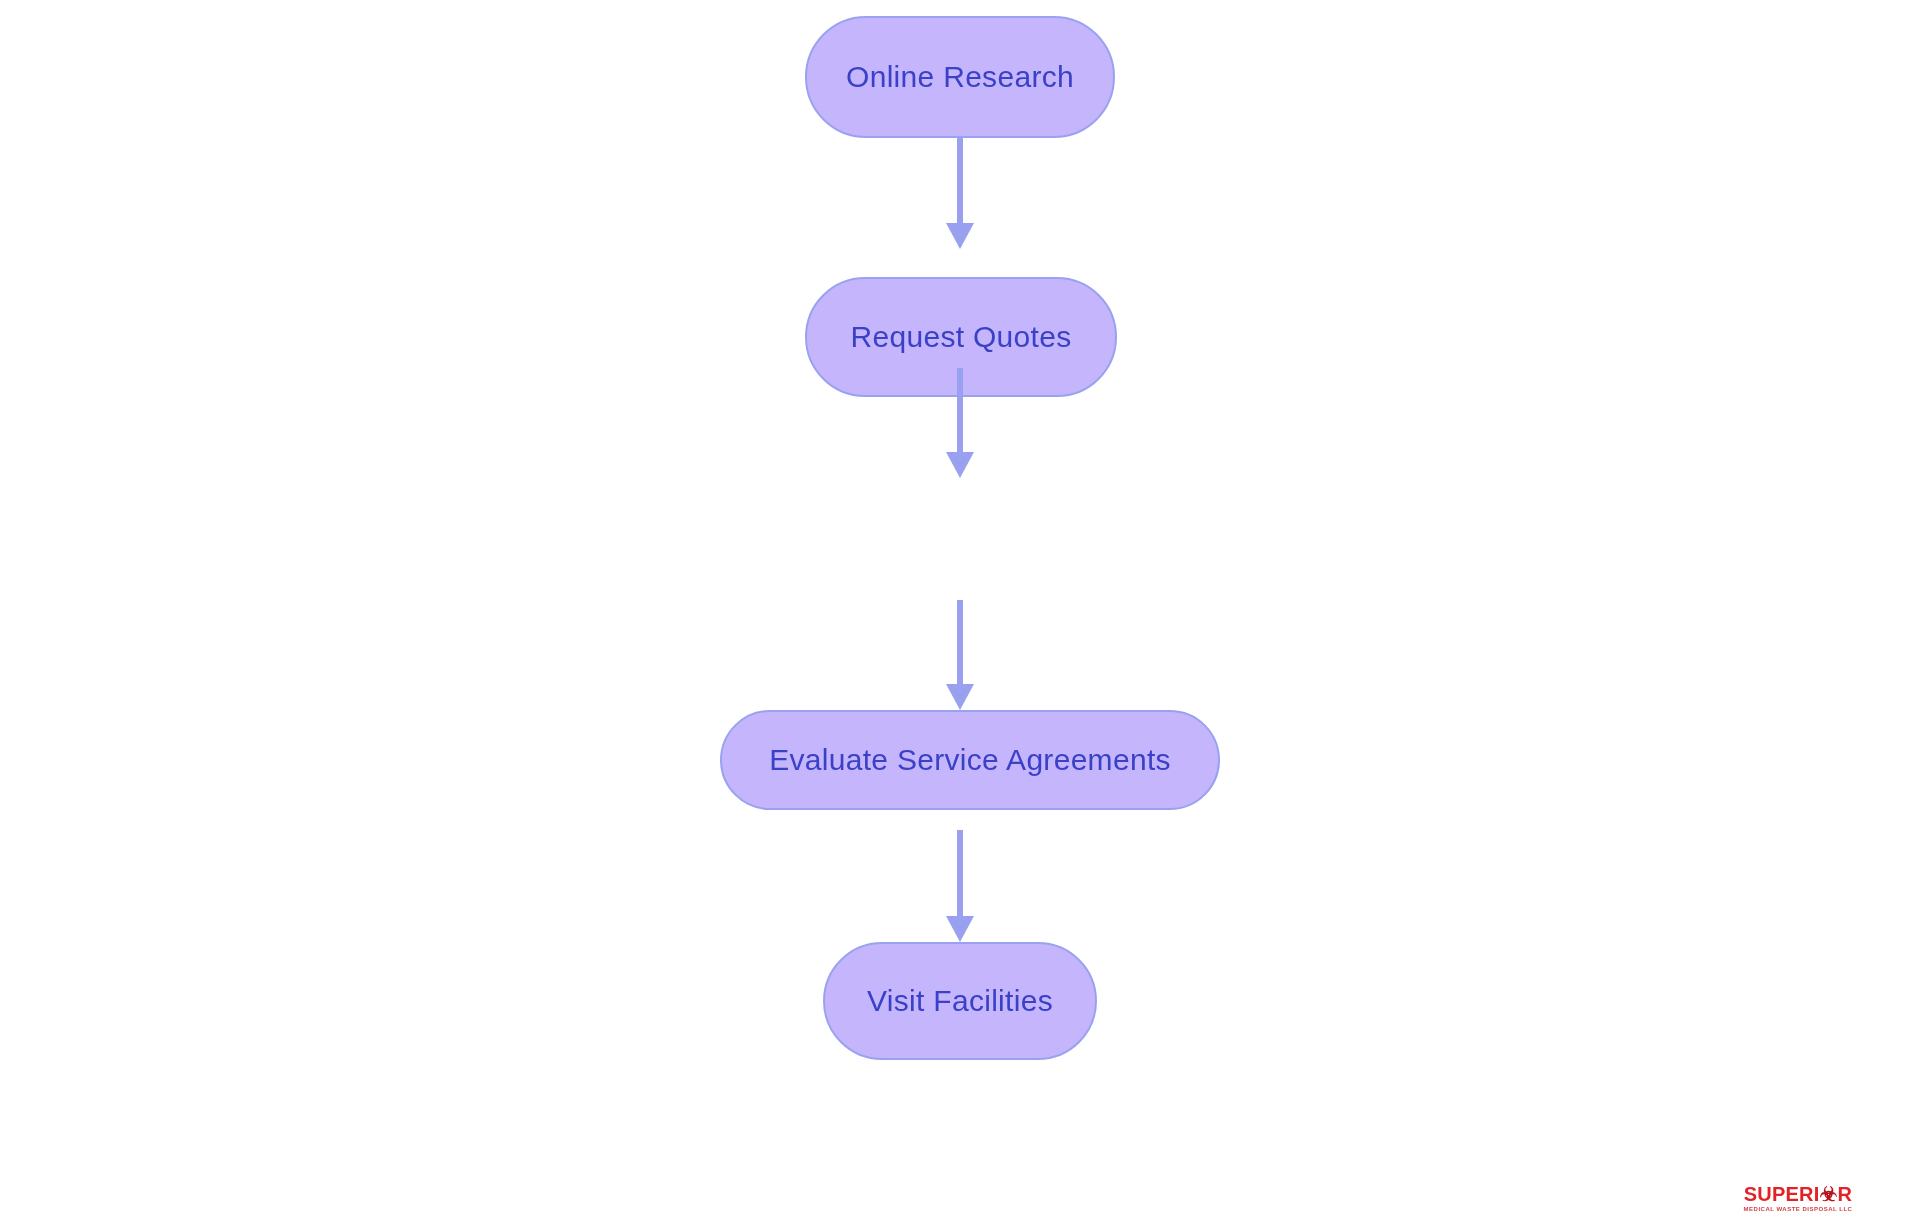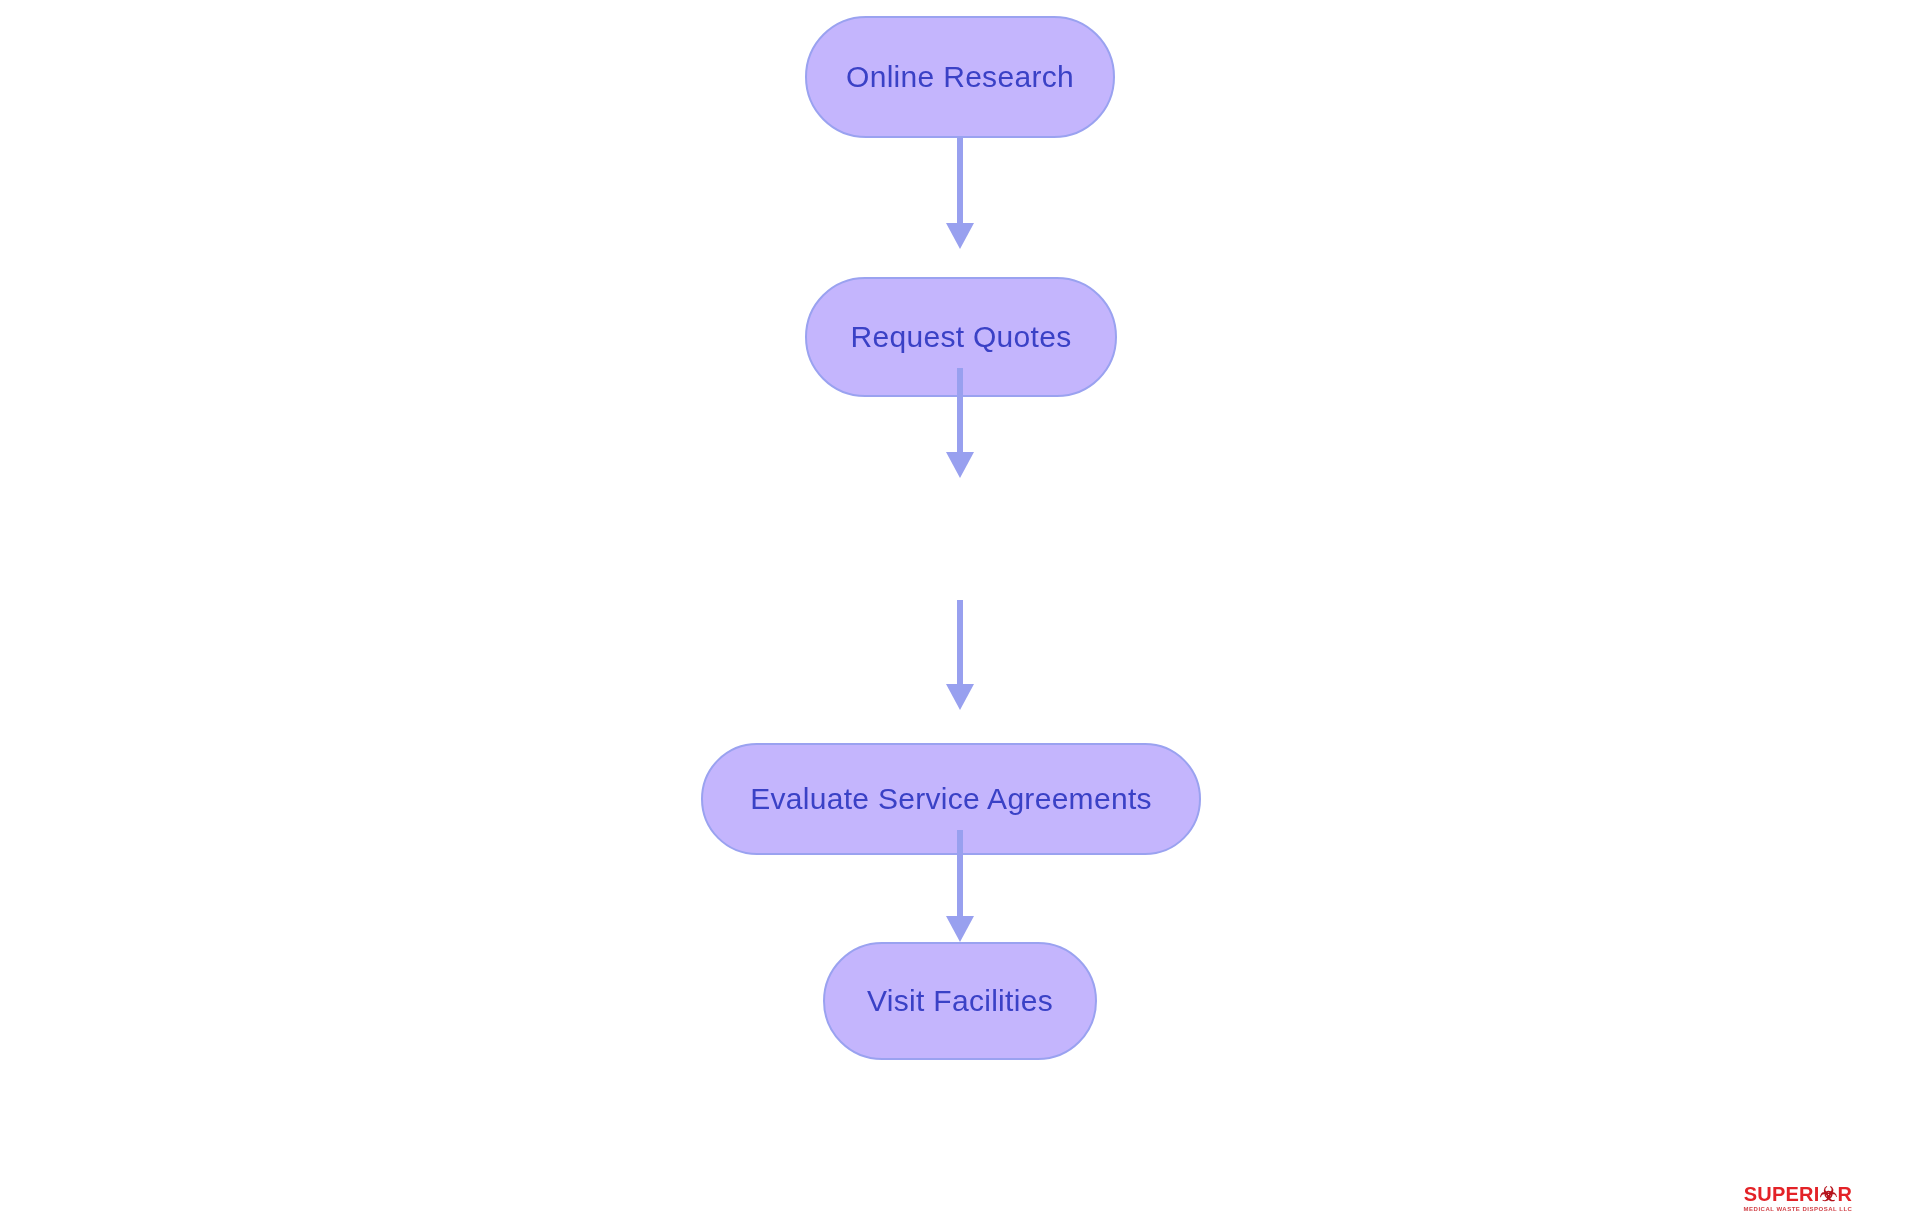--- a/index.html
+++ b/index.html
@@ -29,21 +29,21 @@
   }
   .node-label {
     color: #3a41c6;
     font-size: 30px;
     letter-spacing: 0.3px;
     white-space: nowrap;
   }
   .n1 { left: 805px; top: 16px;  width: 310px; height: 122px; }
   .n2 { left: 805px; top: 249px; width: 312px; height: 120px; margin-top: 28px; }
   .n3 { left: 788px; top: 478px; width: 344px; height: 122px; }
-  .n4 { left: 701px; top: 710px; width: 500px; height: 112px; margin-top: 33px; }
+  .n4 { left: 720px; top: 710px; width: 500px; height: 100px; }
   .n5 { left: 823px; top: 942px; width: 274px; height: 118px; justify-content: center; }
 
   
   .connector {
     position: absolute;
     left: 946px;
     width: 28px;
   }
   .shaft {
     position: absolute;

